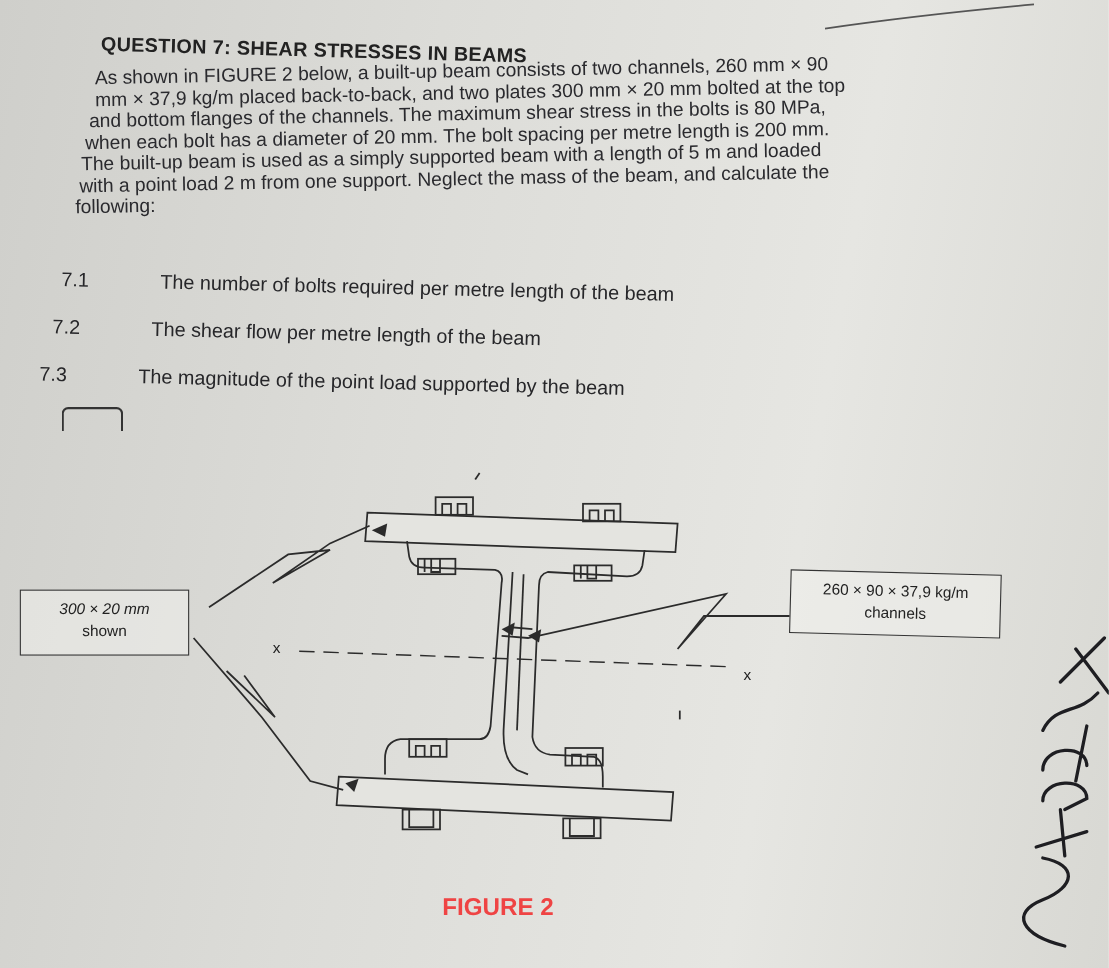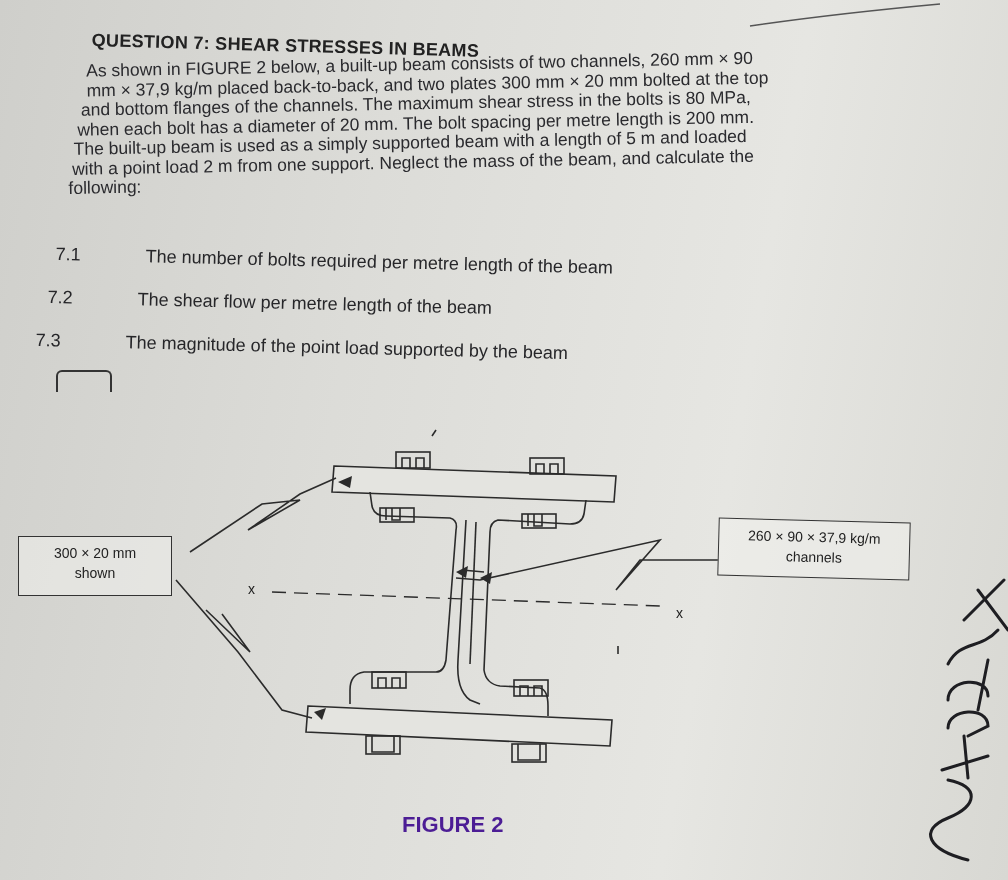--- a/index.html
+++ b/index.html
@@ -28,21 +28,21 @@
   .l5 { padding-left:6px; }
   .l6 { padding-left:4px; }
   .l7 { padding-left:0px; }
   .item {
     position:absolute; font-size:18px; color:#262629; white-space:nowrap;
     transform: rotate(1.4deg); transform-origin:left top;
   }
   .item .num { display:inline-block; width:90px; }
   .fig-label {
     position:absolute; left:402px; top:812px;
-    font-weight:bold; font-size:22px; color:#4c1d95;
+    font-weight:bold; font-size:22px; color:#ef4444;
   }
   .box {
     position:absolute; border:1.5px solid #333; background:rgba(240,240,236,0.55);
     font-size:14px; color:#222; text-align:center; line-height:20px;
   }
   .corner-mark {
     position:absolute; left:56px; top:370px; width:52px; height:20px;
     border:2px solid #333; border-bottom:none; border-radius:6px 6px 0 0;
   }
   svg.diagram { position:absolute; left:0; top:0; }
@@ -127,21 +127,21 @@
     <path d="M338,482 L352,476 L350,488 Z"></path>
     <path d="M314,712 L326,708 L322,720 Z"></path>
     <path d="M456,572 L468,566 L466,578 Z"></path>
     <path d="M480,578 L492,572 L490,584 Z"></path>
   </g>
   <text x="248" y="594" font-family="Liberation Sans, sans-serif" font-size="14" fill="#222">x</text>
   <text x="676" y="618" font-family="Liberation Sans, sans-serif" font-size="14" fill="#222">x</text>
 </svg>
 
 <div class="box" style="left:18px; top:536px; width:152px; height:58px;">
-  <div style="margin-top:6px;">300 × 20 mm</div>
+  <div style="margin-top:6px;font-style:italic;">300 × 20 mm</div>
   <div>shown</div>
 </div>
 
 <div class="box" style="left:718px; top:520px; width:190px; height:56px; transform:rotate(1.5deg);">
   <div style="margin-top:6px;">260 × 90 × 37,9 kg/m</div>
   <div>channels</div>
 </div>
 
 <div class="fig-label">FIGURE 2</div>
 

